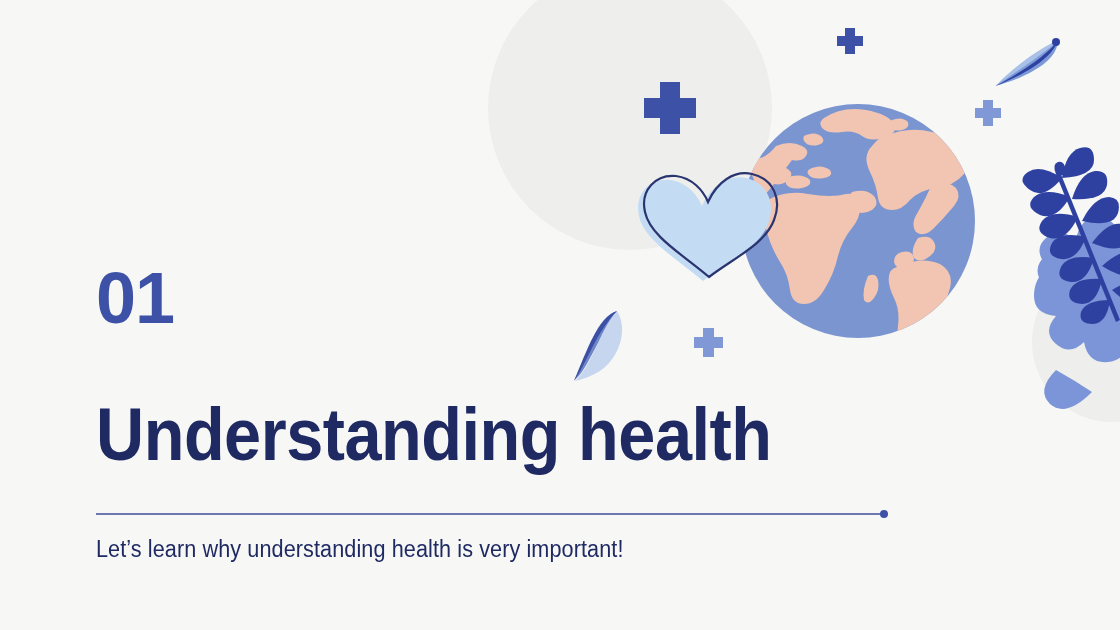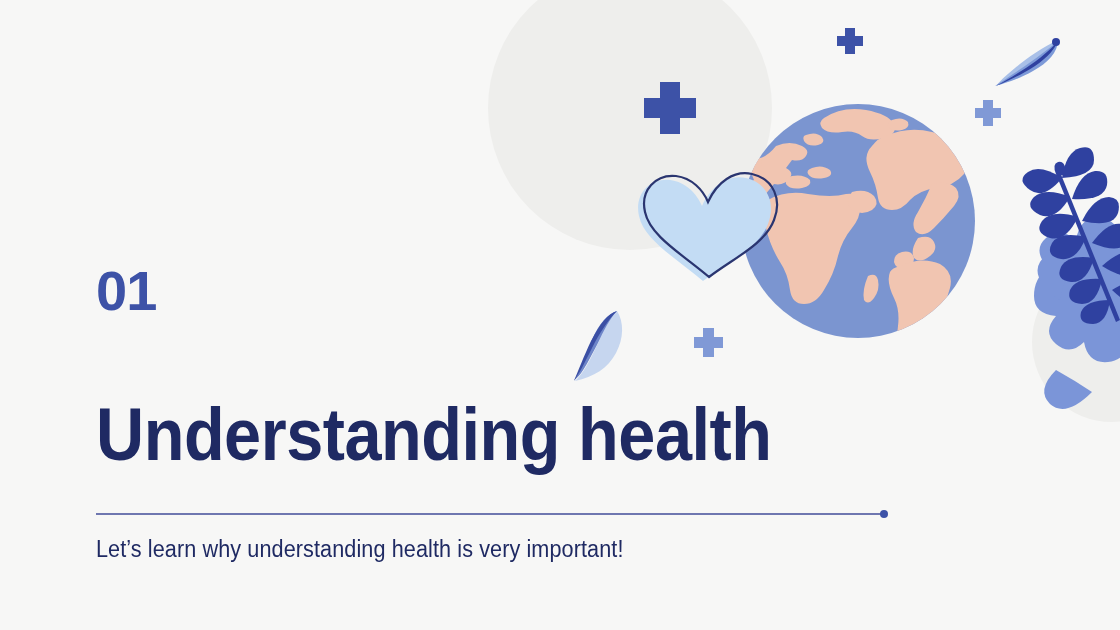--- a/index.html
+++ b/index.html
@@ -33,21 +33,21 @@
   
   #text-block {
     position: absolute;
     left: 96px;
     top: 264px;
     width: 800px;
   }
   #section-number {
     font-family: "Liberation Sans", sans-serif;
     font-weight: 700;
-    font-size: 56px;
+    font-size: 72px;
     line-height: 0.95;
     letter-spacing: -1px;
     color: #3d52a7;
     margin: 0;
     height: 84px;
   }
   #slide-title {
     position: absolute;
     left: 0;
     top: 134px;

